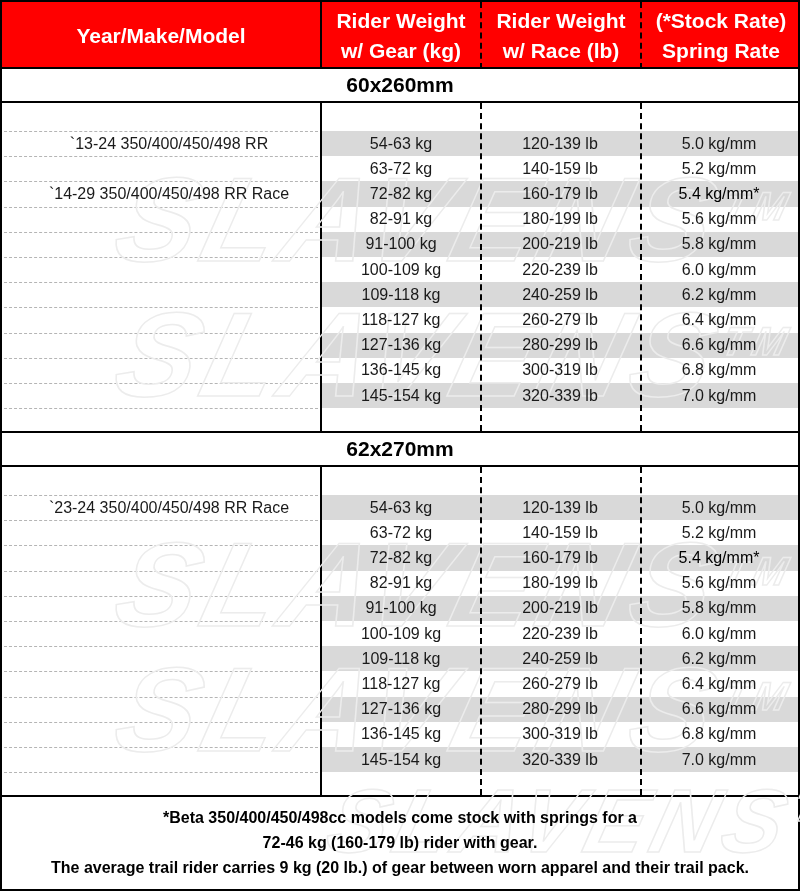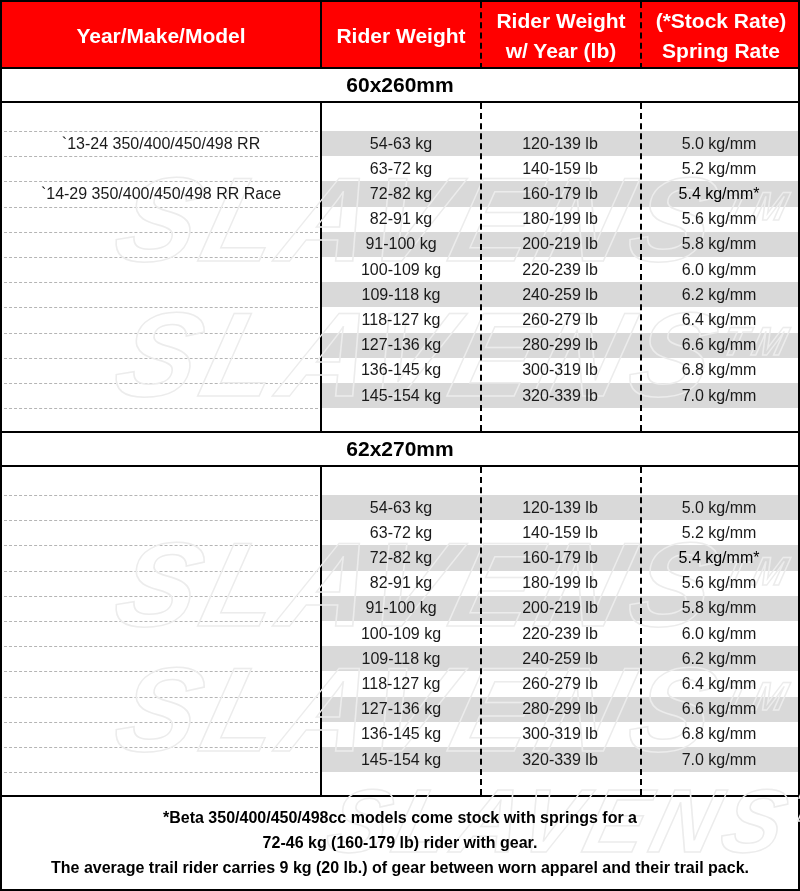--- a/index.html
+++ b/index.html
@@ -40,21 +40,21 @@
            font-size: 16px; align-items: center; }
     .row.gray { background: #D9D9D9; }
     .row span { display: block; text-align: center; }
     .row .r2 { width: 158px; }
     .row .r3 { width: 160px; }
     .row .r4 { width: 158px; }
     .row .bold { font-weight: normal; color: #000; }
 
     .dline { position: absolute; left: 2px; width: 314px; height: 0;
              border-top: 1px dashed #b5b5b5; }
-    .model { position: absolute; left: 0; width: 318px; height: 25.2px; text-align: center;
+    .model { position: absolute; left: 8px; width: 318px; height: 25.2px; text-align: center;
              font-size: 16px; line-height: 25.2px; color: #1a1a1a; }
 
     
     .footer { position: absolute; left: 0; top: 795px; width: 800px; height: 96px;
               box-sizing: border-box; border: 2px solid #000; border-top: 0;
               text-align: center; font-weight: bold; font-size: 16px; color: #000;
               padding-top: 10px; line-height: 25px; }
 
     
     .wm { position: absolute; font-style: italic; font-weight: bold; font-size: 120px;
@@ -68,26 +68,27 @@
 
 <div class="frame"></div>
 
 <div class="hdr">
   <div class="hcell c1">
     <span>Year/Make/Model</span>
   </div>
   <div class="hcell c2">
     <div>
       <div>Rider Weight</div>
+      <div>w/ Gear (kg)</div>
     </div>
   </div>
   <div class="hcell c3">
     <div>
       <div>Rider Weight</div>
-      <div>w/ Year (lb)</div>
+      <div>w/ Race (lb)</div>
     </div>
   </div>
   <div class="hcell c4">
     <div>
       <div>(*Stock Rate)</div>
       <div>Spring Rate</div>
     </div>
   </div>
 </div>
 
@@ -185,20 +186,21 @@
       <div class="dline" style="top: 78.4px;"></div>
       <div class="dline" style="top: 103.6px;"></div>
       <div class="dline" style="top: 128.8px;"></div>
       <div class="dline" style="top: 154px;"></div>
       <div class="dline" style="top: 179.2px;"></div>
       <div class="dline" style="top: 204.4px;"></div>
       <div class="dline" style="top: 229.6px;"></div>
       <div class="dline" style="top: 254.8px;"></div>
       <div class="dline" style="top: 280px;"></div>
       <div class="dline" style="top: 305.2px;"></div>
+      <div class="model layer" style="top: 28px;">`23-24 350/400/450/498 RR Race</div>
     </div>
   <div class="colsep-solid"></div>
   <div class="colsep-dash" style="left:478px;"></div>
   <div class="colsep-dash" style="left:638px;"></div>
   <div class="rows">
       <div class="row gray" style="top: 28px;">
         <span class="r2 layer">54-63 kg</span>
         <span class="r3 layer">120-139 lb</span>
         <span class="r4 layer">5.0 kg/mm</span>
       </div>

